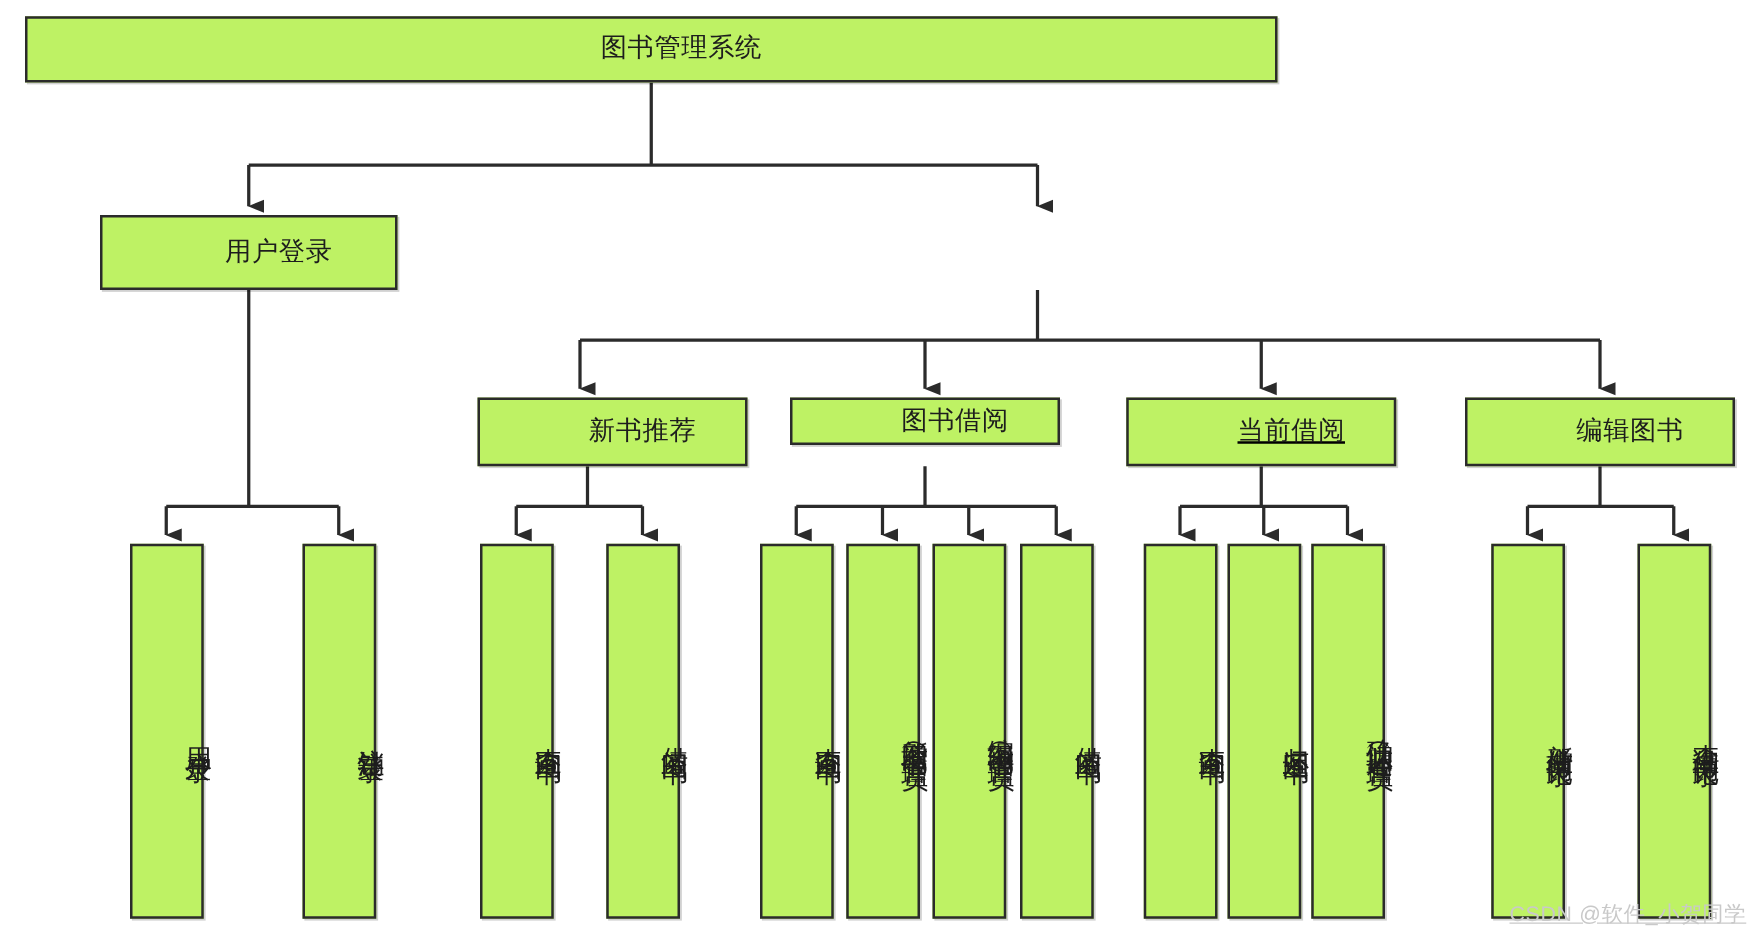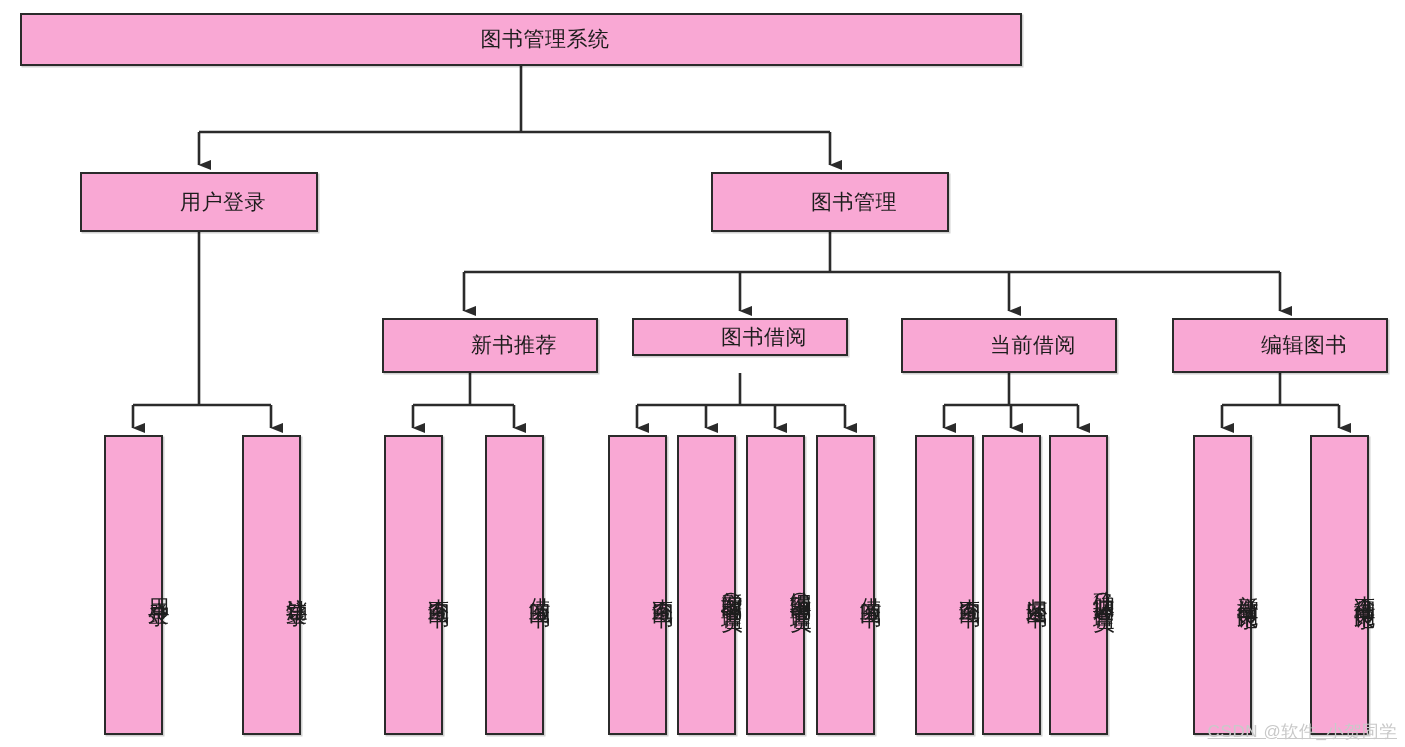--- a/index.html
+++ b/index.html
@@ -18,21 +18,21 @@
   svg#wires {
     position: absolute;
     left: 0; top: 0;
     width: 1405px;
     height: 747px;
     pointer-events: none;
   }
   .node {
     position: absolute;
     box-sizing: border-box;
-    background: #f9a8d4;
+    background: #bef264;
     border: 2.5px solid #2b2b2b;
     display: flex;
     align-items: center;
     justify-content: center;
     box-shadow: 1.5px 1.5px 0 rgba(0,0,0,0.18);
     padding-left: 48px;
   }
   .node .label {
     color: #1d1d1d;
     line-height: 1.18;
@@ -124,33 +124,30 @@
   </svg>
 
   <div class="node horiz" style="left:20px; top:13px; width:1002px; height:53px;">
     <span class="label">图书管理系统</span>
   </div>
 
   <div class="node horiz" style="left:80px; top:172px; width:238px; height:60px;">
     <span class="label">用户登录</span>
   </div>
 
-  <div class="node horiz" style="left:711px; top:172px; width:238px; height:60px;">
-    <span class="label">图书管理</span>
-  </div>
 
   <div class="node horiz" style="left:362px; top:318px; width:216px; height:55px;margin-left:20px;">
     <span class="label">新书推荐</span>
   </div>
 
   <div class="node horiz" style="left:632px; top:318px; width:216px; height:38px;">
     <span class="label">图书借阅</span>
   </div>
 
-  <div class="node horiz" style="left:901px; top:318px; width:216px; height:55px;">
+  <div class="node horiz" style="left:901px; top:318px; width:216px; height:55px;text-decoration:underline;">
     <span class="label">当前借阅</span>
   </div>
 
   <div class="node horiz" style="left:1172px; top:318px; width:216px; height:55px;">
     <span class="label">编辑图书</span>
   </div>
 
   <div class="node vert" style="left:104px; top:435px; width:59px; height:300px;">
     <span class="label">用户登录</span>
   </div>

